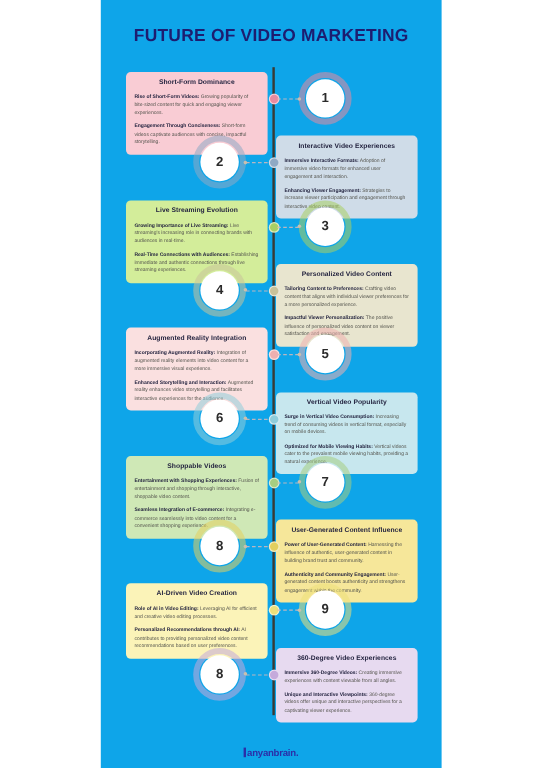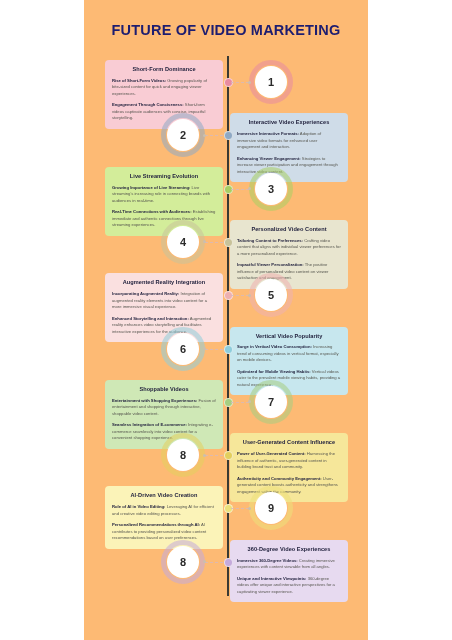--- a/index.html
+++ b/index.html
@@ -6,21 +6,21 @@
   body{
     width:452px;height:640px;
     background:#ffffff;
     font-family:"Liberation Sans", sans-serif;
     overflow:hidden;
   }
   .page{
     position:absolute;
     left:84px;top:0;
     width:284px;height:640px;
-    background:#fdba74;
+    background:#0ea5e9;
     overflow:hidden;
   }
   .title{
     position:absolute;
     top:22px;left:0;width:284px;
     text-align:center;
     font-size:14.5px;
     font-weight:bold;
     letter-spacing:.2px;
     color:#1d1d70;
@@ -231,14 +231,15 @@
       </div>
       <div class="tl-dot" style="background: rgb(197, 170, 219); top: 557.7px;"></div>
       <div class="numring" style="border: 5px solid rgb(197, 170, 219); opacity: 0.55; left: 77px; top: 539.7px;"></div>
       <div class="numcircle" style="left: 83px; top: 545.7px;">
         <span>8</span>
       </div>
       <div class="connector" style="top: 561.7px; left: 121px; width: 18px;"></div>
       <div class="conn-mid" style="top: 560.2px; left: 119px;"></div>
     </div>
 
+  <div class="footer"><span class="bar"></span><span>anyanbrain.</span></div>
 
 </div>
 
 </body></html>

